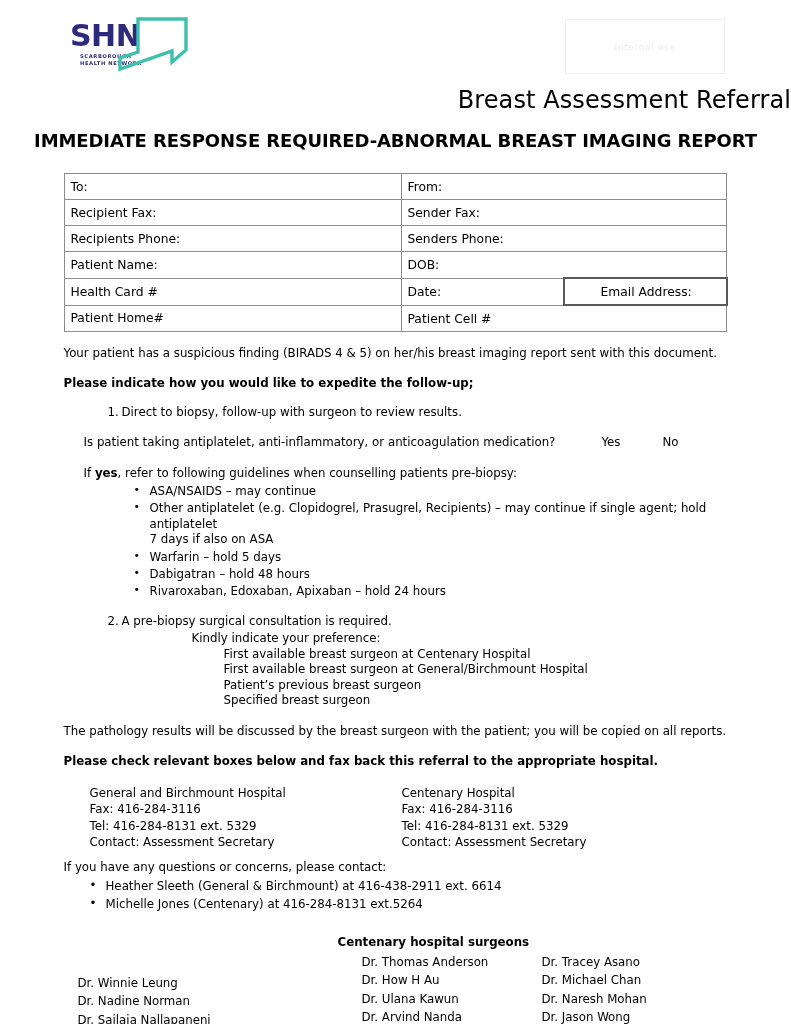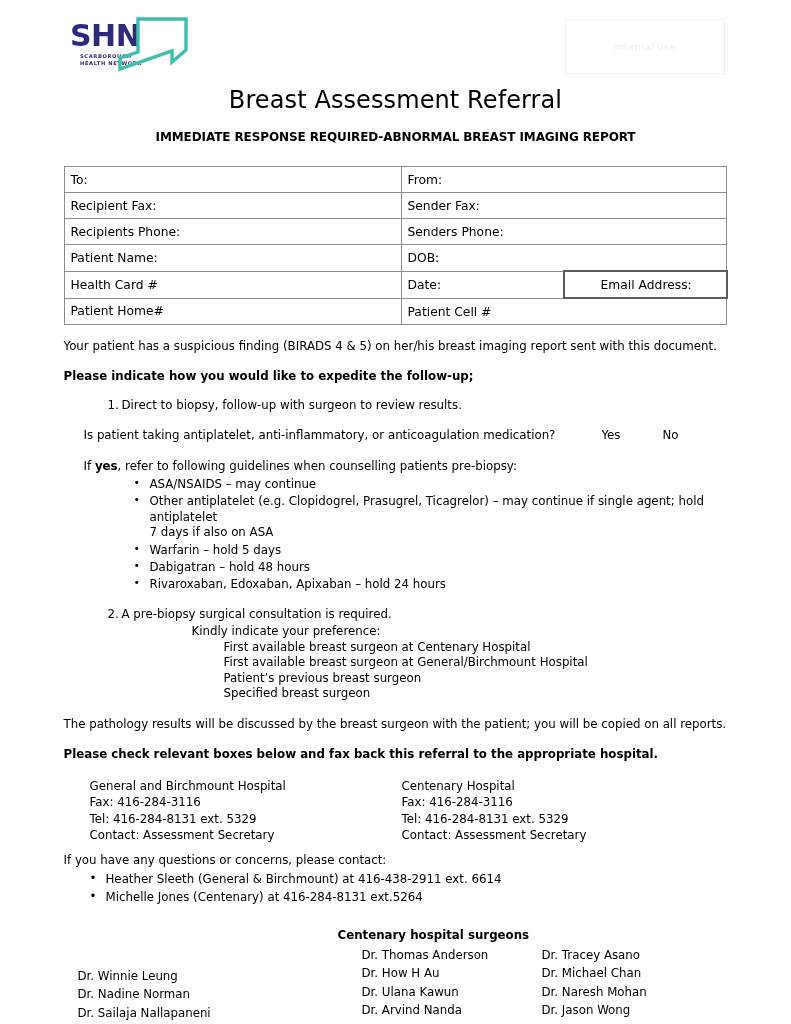--- a/index.html
+++ b/index.html
@@ -49,29 +49,29 @@
     justify-content: center;
   }
   .internal-use-label {
     font-size: 9.5px;
     color: #ececec;
     letter-spacing: 0.4px;
   }
 
   
   .doc-title {
-    text-align: center;
+    text-align: right;
     font-size: 24px;
     font-weight: 400;
     margin: 6px 0 16px 0;
     letter-spacing: 0.1px;
   }
   .doc-subtitle {
     text-align: center;
-    font-size: 12px;
+    font-size: 18px;
     font-weight: bold;
     margin: 14px 0 0 0;
     letter-spacing: -0.1px;
   }
 
   
   .form-table {
     margin: 22px auto 0 auto;
     width: 664px;
     border-collapse: collapse;
@@ -270,21 +270,21 @@
     <div class="question-row">
       <span class="q-text">Is patient taking antiplatelet, anti-inflammatory, or anticoagulation medication?</span>
       <span class="q-yes">Yes</span>
       <span class="q-no">No</span>
     </div>
 
     <div class="ifyes">
       <div><span>If </span><b>yes</b><span>, refer to following guidelines when counselling patients pre-biopsy:</span></div>
       <ul class="bullets">
         <li>ASA/NSAIDS – may continue</li>
-        <li>Other antiplatelet (e.g. Clopidogrel, Prasugrel, Ticagrelor) – may continue if single agent; hold antiplatelet</li>
+        <li>Other antiplatelet (e.g. Clopidogrel, Prasugrel, Recipients) – may continue if single agent; hold antiplatelet</li>
         <li class="cont">7 days if also on ASA</li>
         <li>Warfarin – hold 5 days</li>
         <li>Dabigatran – hold 48 hours</li>
         <li>Rivaroxaban, Edoxaban, Apixaban – hold 24 hours</li>
       </ul>
     </div>
 
     <div class="numitem">
       <span class="num">2.</span>
       <span class="numtext">A pre-biopsy surgical consultation is required.</span>

